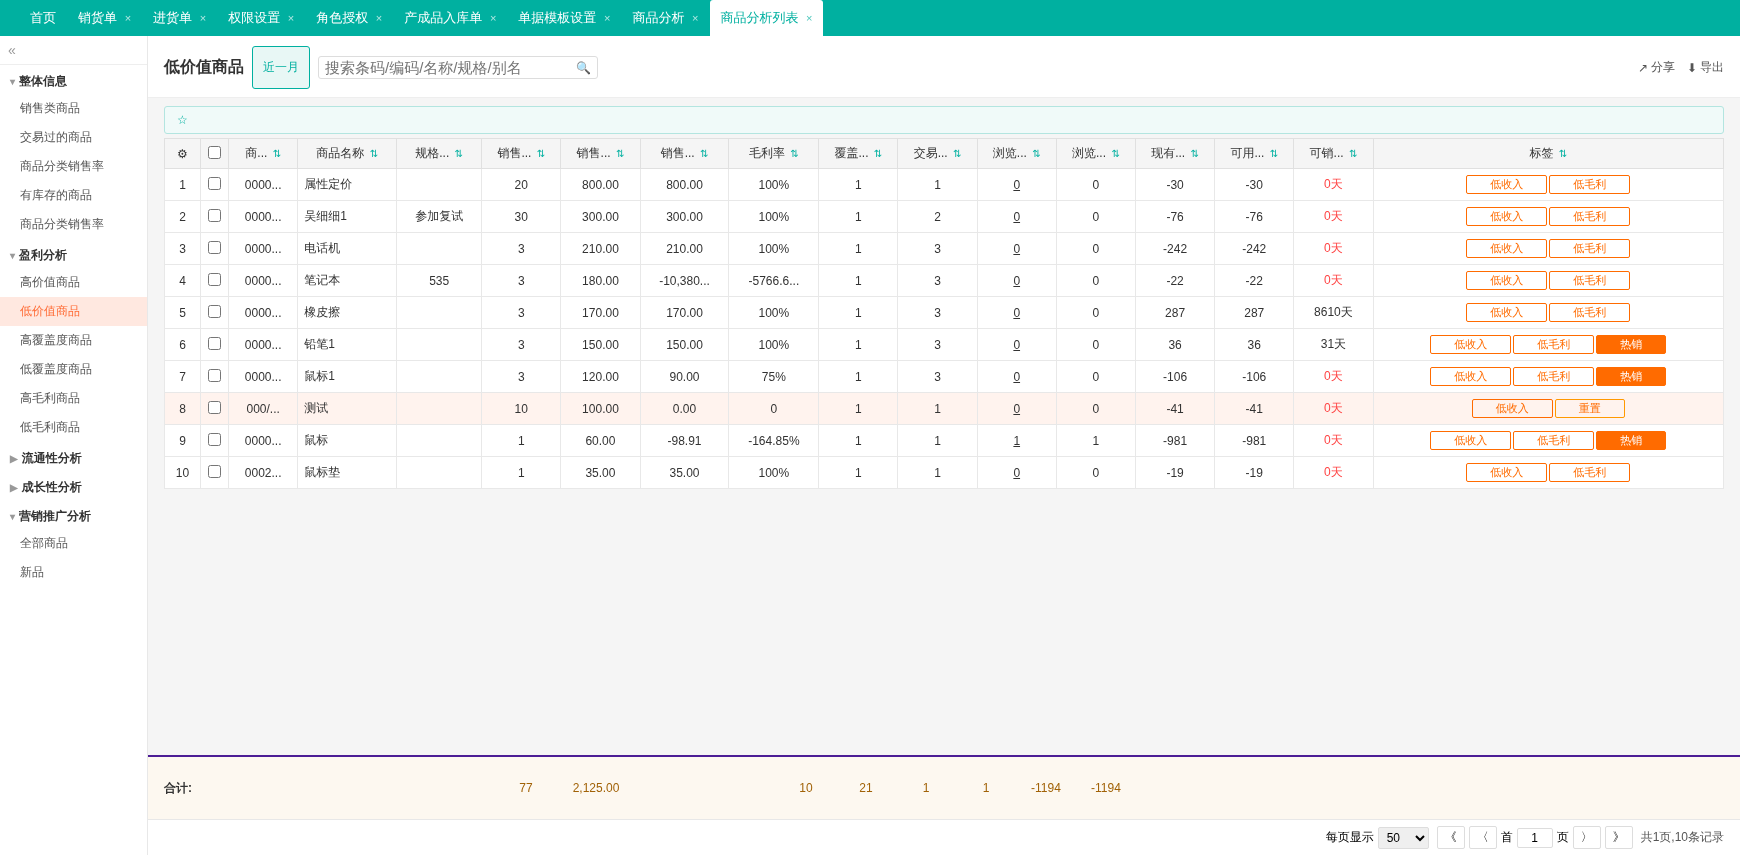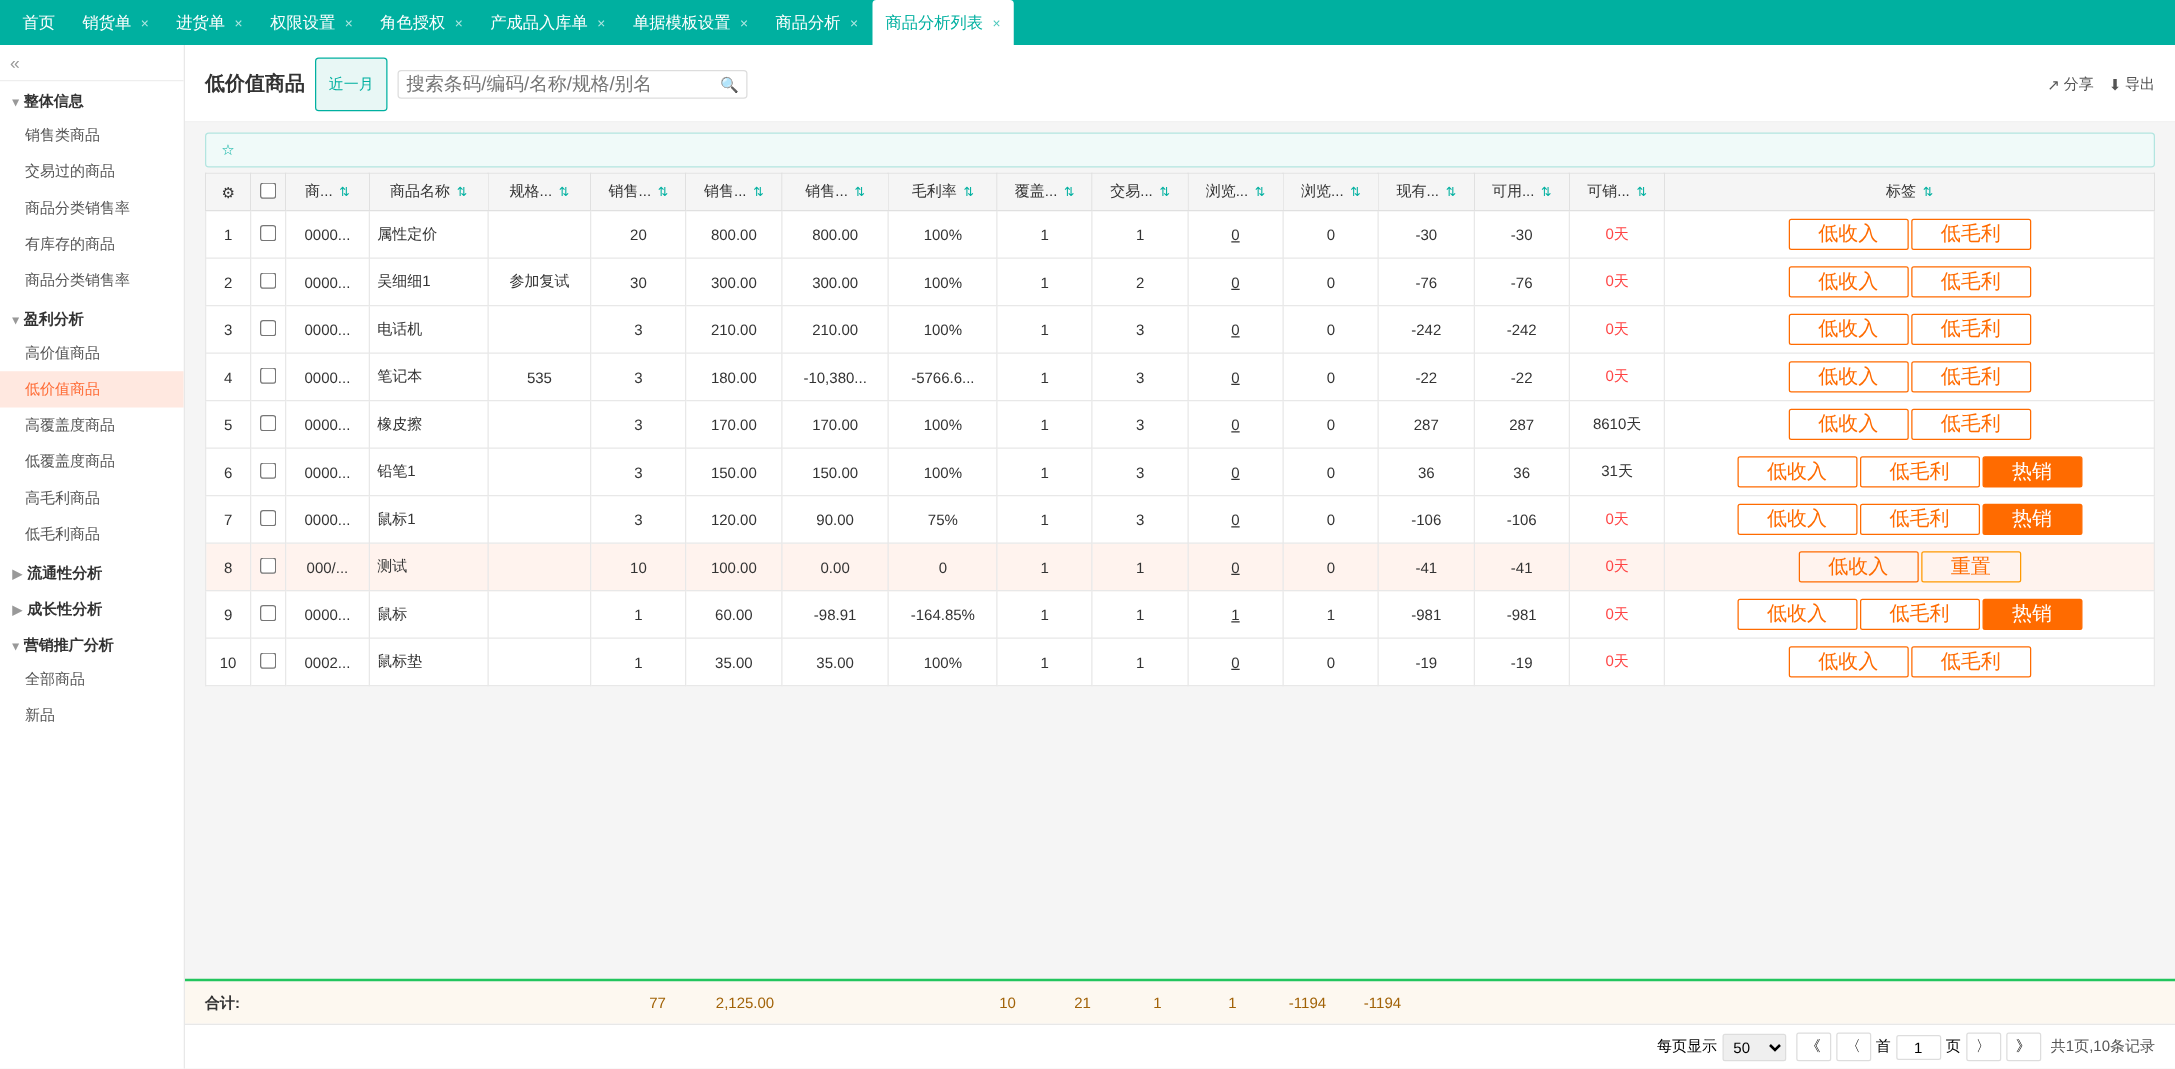--- a/index.html
+++ b/index.html
@@ -4,21 +4,21 @@
   <style>
     * { box-sizing: border-box; margin: 0; padding: 0; font-family: 'Microsoft YaHei', Arial, sans-serif; font-size: 12px; }
     body { background: #f5f5f5; overflow: hidden; }
 
     
     .top-nav {
       background: #00b0a0;
       display: flex;
       align-items: flex-end;
       height: 36px;
-      padding: 0 8px;
+      padding: 0 20px;
       gap: 2px;
     }
     .top-nav .nav-item {
       color: #fff;
       padding: 0 10px;
       height: 36px;
       line-height: 36px;
       cursor: pointer;
       white-space: nowrap;
       font-size: 13px;
@@ -165,34 +165,34 @@
       padding: 5px 6px;
       text-align: center;
       color: #333;
       font-size: 12px;
     }
     tbody tr.highlighted { background: #fff3ee; }
     .tag {
       display: inline-block;
       padding: 1px 23px;
       border-radius: 2px;
-      font-size: 16px;
+      font-size: 11px;
       margin: 1px;
     }
     .tag-orange { color: #ff6b00; border: 1px solid #ff6b00; }
     .tag-hotpink { background: #ff6b00; color: #fff; border: 1px solid #ff6b00; }
     .underline-num { text-decoration: underline; cursor: pointer; color: #333; }
     .col-num { width: 36px; }
     .col-check { width: 28px; }
 
     
     .table-footer {
       background: #fdf8f0;
-      border-top: 2px solid #22c55e;
-      padding: 6px 16px;
+      border-top: 2px solid #4c1d95;
+      padding: 20px 16px;
       display: flex;
       align-items: center;
       font-size: 12px;
       min-height: 36px;
     }
     .footer-total-label { color: #333; margin-right: 20px; font-weight: bold; }
     .footer-cells {
       display: flex;
       gap: 0;
       flex: 1;

